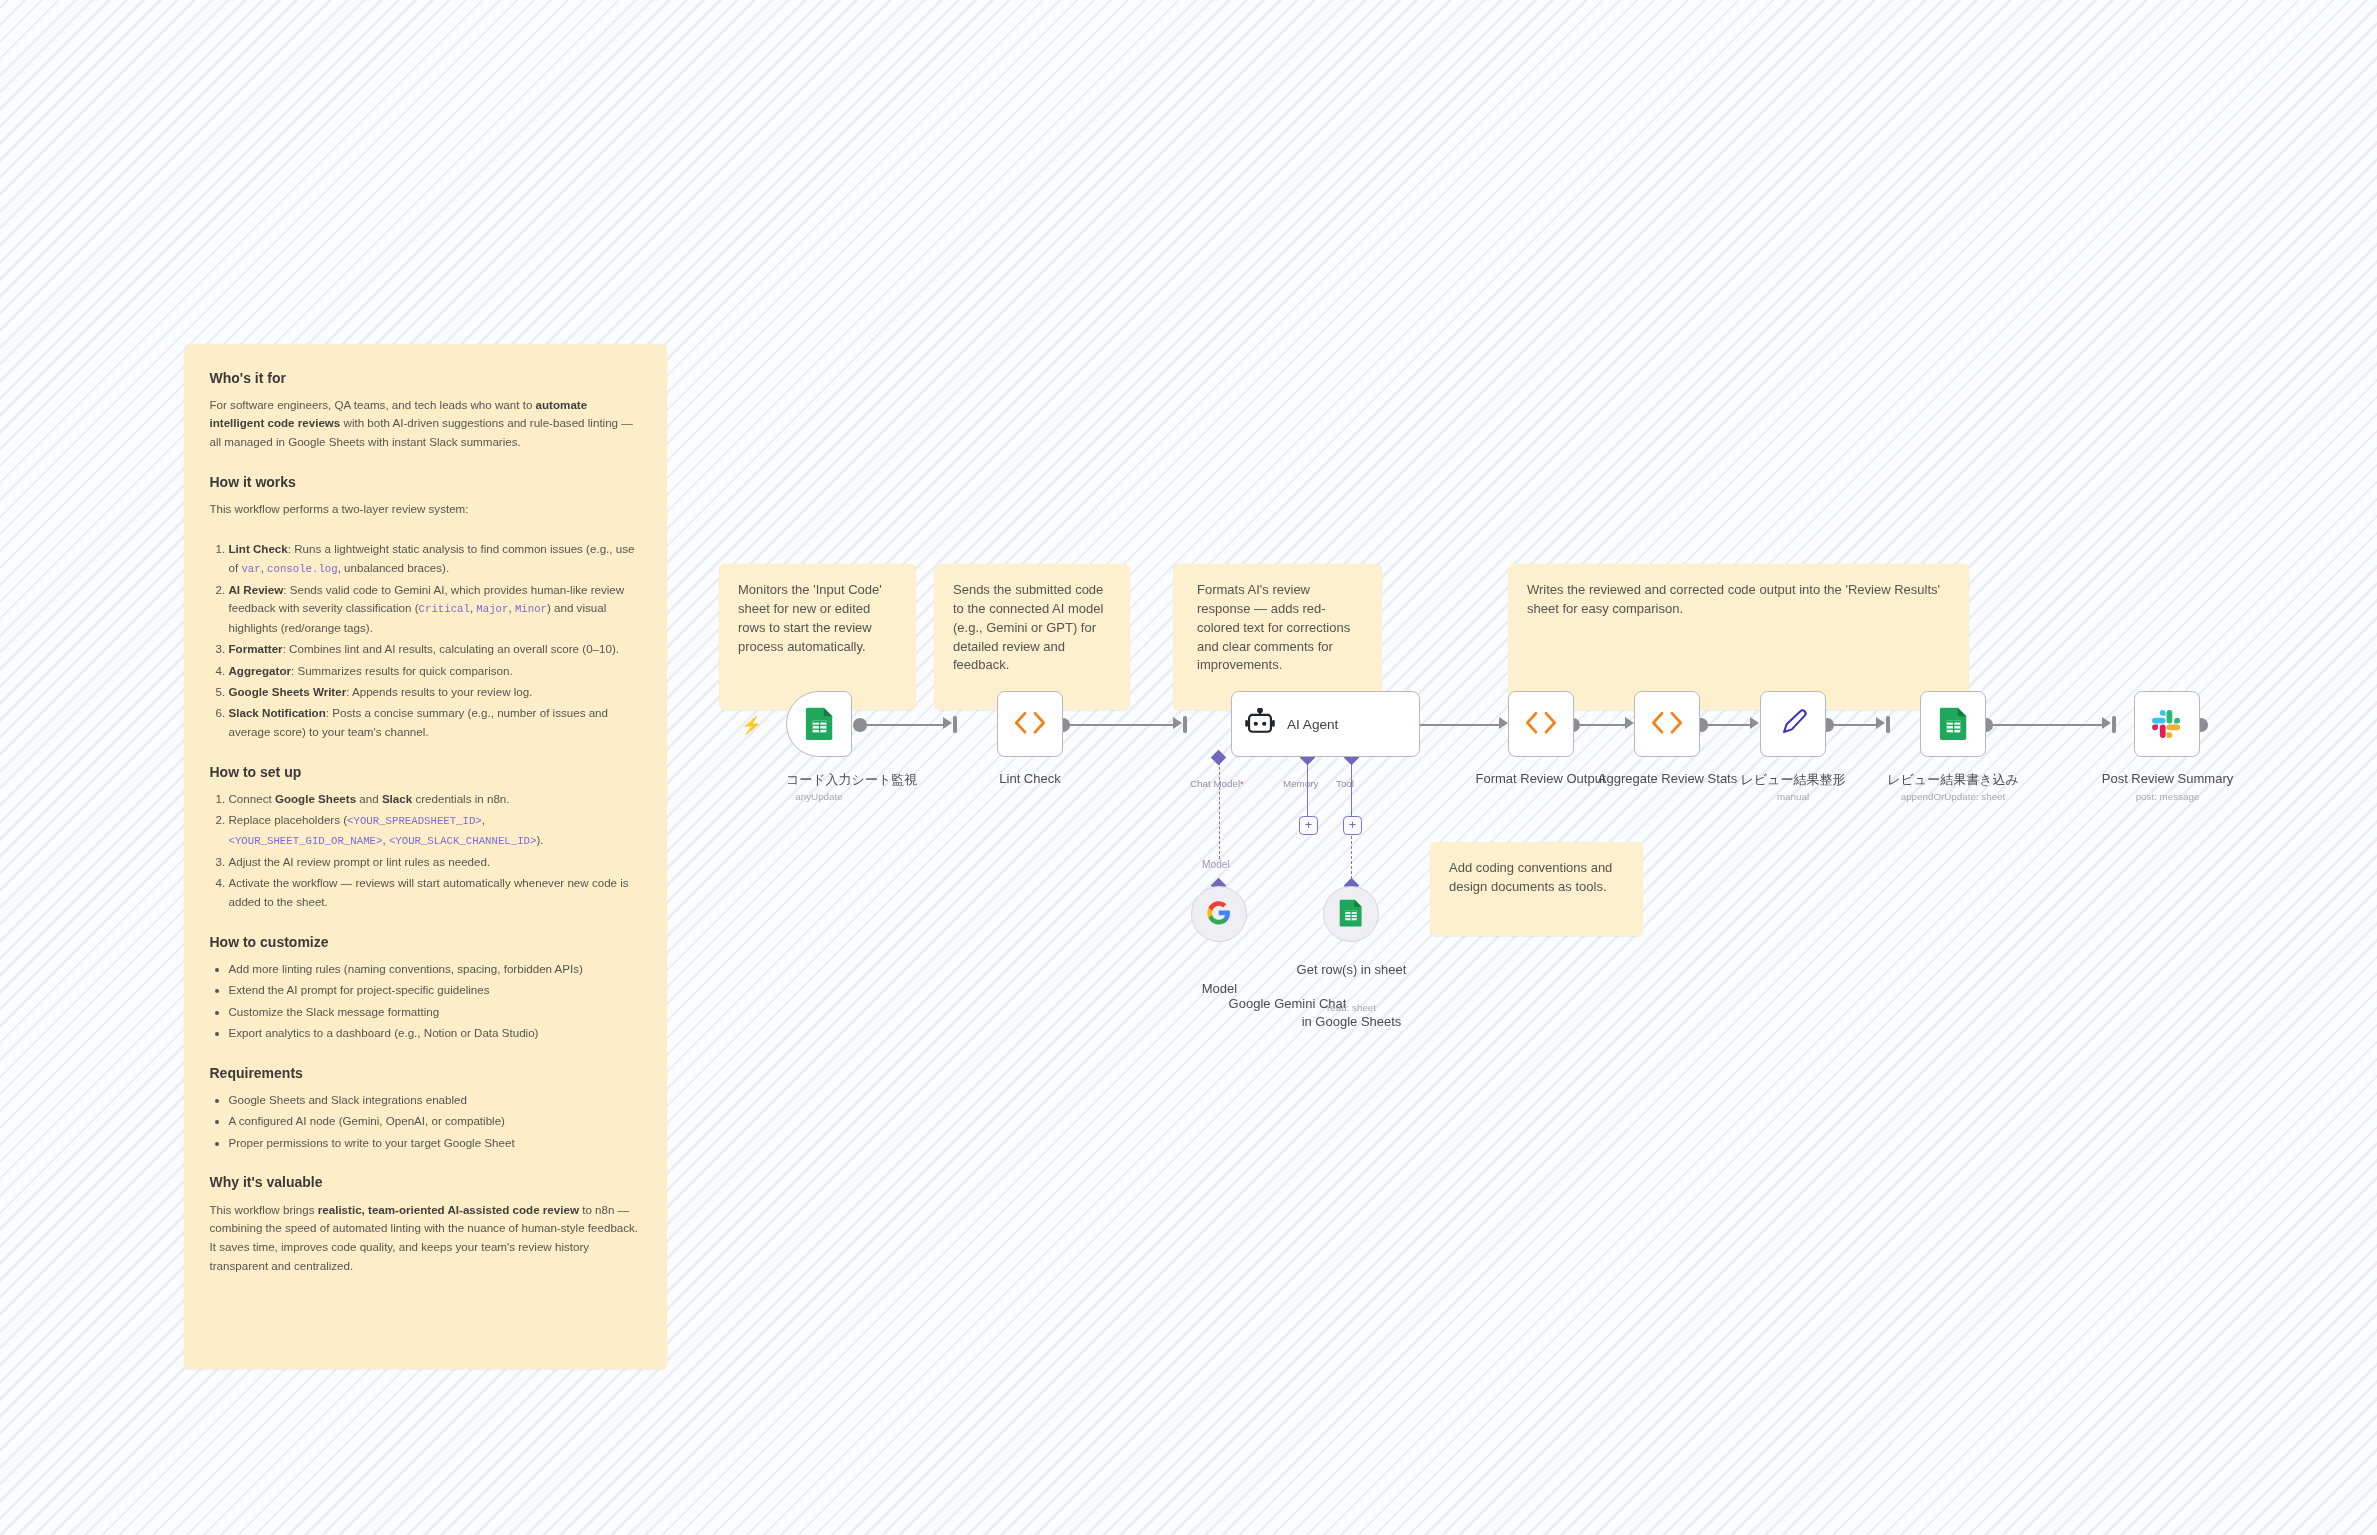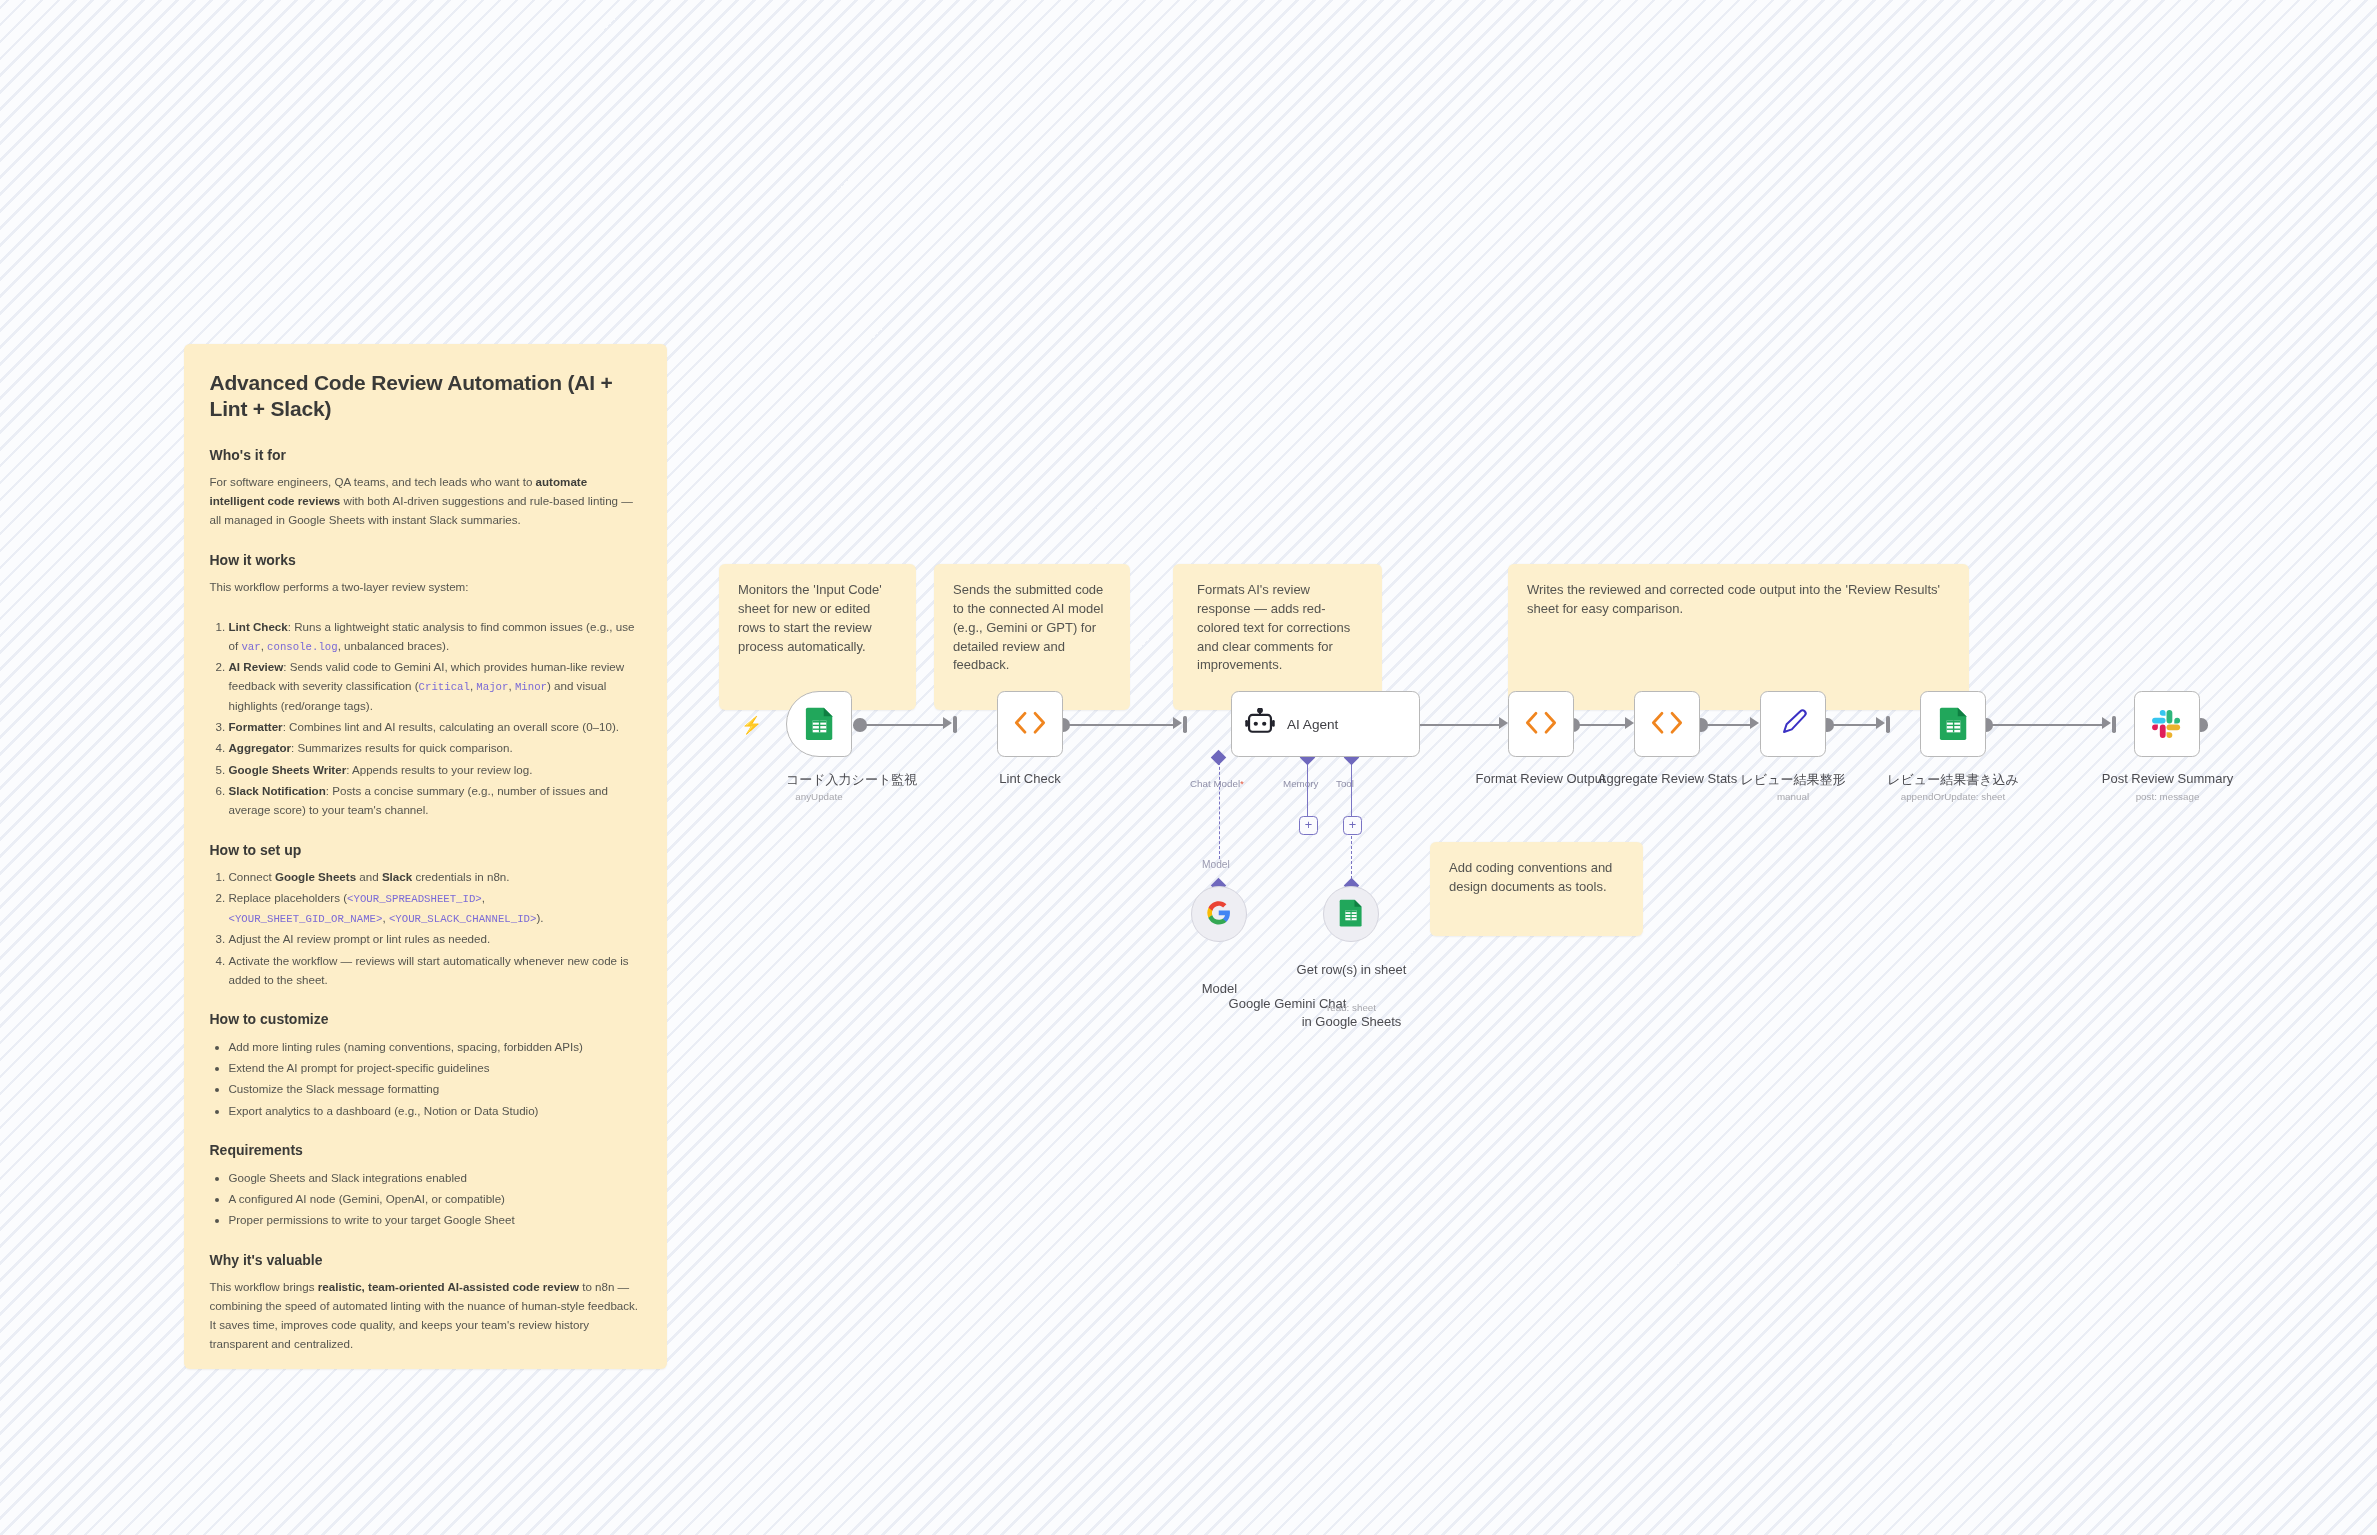--- a/index.html
+++ b/index.html
@@ -203,21 +203,20 @@
     font-size: 17px;
     color: #ef4f35;
     z-index: 7;
   }
 </style>
 </head>
 <body>
 
 <div class="sticky doc" style="left:184px; top:344px; width:483px; height:1025px;">
 
-  <h1>Advanced Code Review Automation (AI + Lint + Slack)</h1>
 
   <div class="sec">
     <h2>Who's it for</h2>
     <p><span>For software engineers, QA teams, and tech leads who want to </span><b>automate intelligent code reviews</b><span> with both AI-driven suggestions and rule-based linting — all managed in Google Sheets with instant Slack summaries.</span></p>
   </div>
 
   <div class="sec">
     <h2>How it works</h2>
     <p style="margin-bottom:21px">This workflow performs a two-layer review system:</p>
     <ol>

